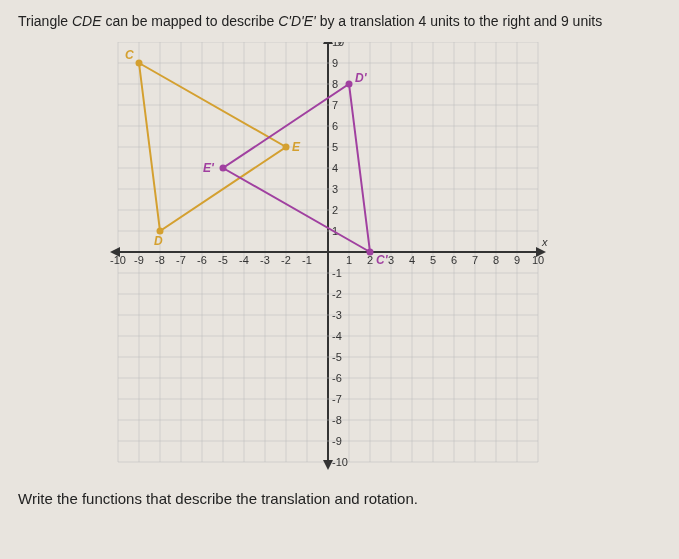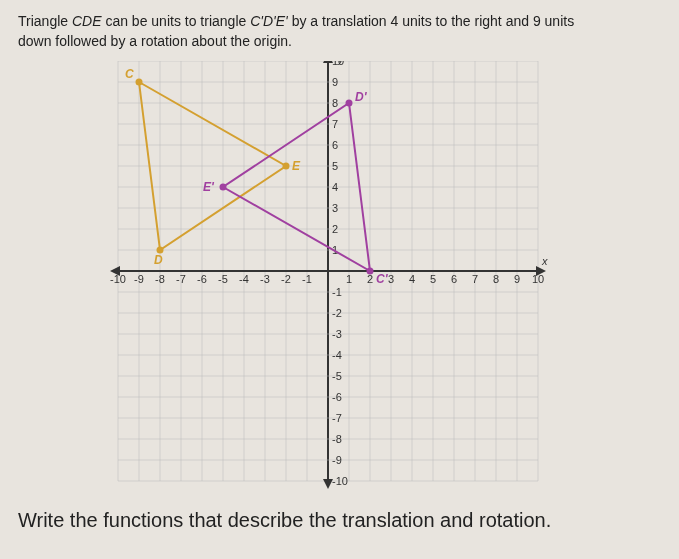--- a/index.html
+++ b/index.html
@@ -61,30 +61,29 @@
     .tick-label {
       font-size: 11px;
       fill: #333;
     }
     .arrow {
       fill: #333;
     }
     .point-cde { fill: #d4a030; }
     .point-prime { fill: #a040a0; }
     .question-text {
-      font-size: 20px;
+      font-size: 15px;
       margin-top: 8px;
     }
   </style>
 </head>
 <body>
 
 <div class="problem-text">
-  <span>Triangle </span><span class="italic">CDE</span><span> can be units to triangle </span><span class="italic">C'D'E'</span><span> by a translation 4 units to the right and 9 units</span><br>
-  <span>down followed by a rotation about the origin.</span>
+  <span>Triangle </span><span class="italic">CDE</span><span> can be mapped to describe </span><span class="italic">C'D'E'</span><span> by a translation 4 units to the right and 9 units</span><br>
 </div>
 
 <div class="graph-container">
   <svg width="560" height="440" viewBox="0 0 560 440">
     <g class="grid" id="grid-group">
         <line x1="70" x2="70" y1="420" y2="0" class="minor"></line>
         <line x1="91" x2="91" y1="420" y2="0" class="minor"></line>
         <line x1="112" x2="112" y1="420" y2="0" class="minor"></line>
         <line x1="133" x2="133" y1="420" y2="0" class="minor"></line>
         <line x1="154" x2="154" y1="420" y2="0" class="minor"></line>

